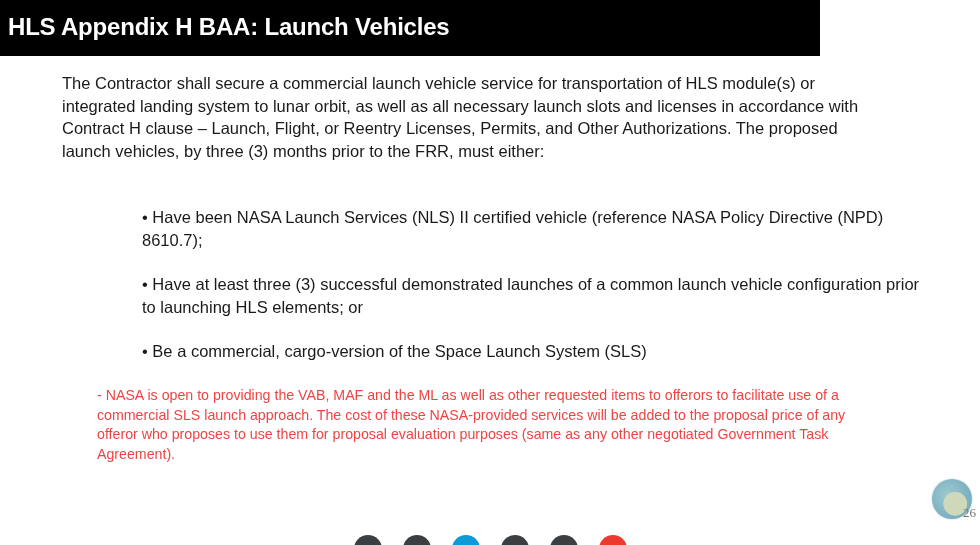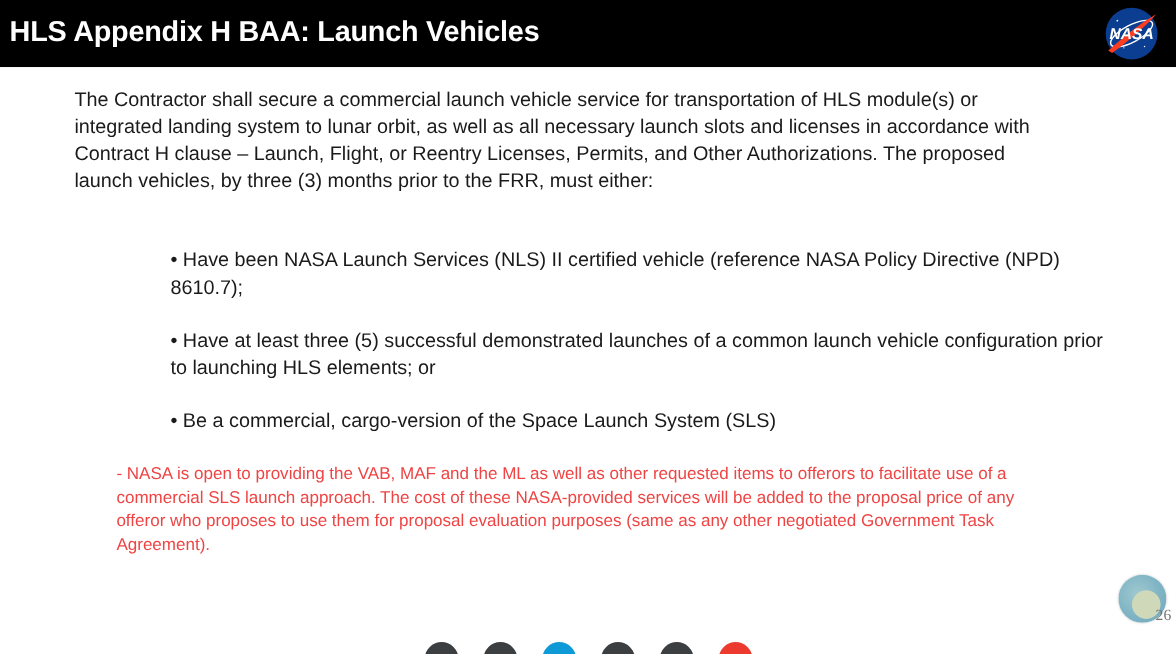--- a/index.html
+++ b/index.html
@@ -15,21 +15,21 @@
     width: 980px;
     height: 545px;
     background: #ffffff;
     overflow: hidden;
   }
 
   
   #header {
     position: absolute;
     left: 0; top: 0;
-    width: 980px; height: 56px;
+    width: 820px; height: 56px;
     background: #000000;
   }
   #slide-title {
     position: absolute;
     left: 8px; top: 13px;
     font-size: 24px;
     font-weight: bold;
     color: #ffffff;
     letter-spacing: -0.2px;
     white-space: nowrap;
@@ -147,31 +147,20 @@
   }
 </style>
 </head>
 <body>
 
 <div id="screen">
 
   <div id="header">
     <div id="slide-title">HLS Appendix H BAA: Launch Vehicles</div>
 
-    <div id="nasa-logo">
-      <svg viewBox="0 0 100 100" width="54" height="54" aria-hidden="true">
-        <circle cx="50" cy="50" r="40" fill="#0b3d91"></circle>
-        <ellipse cx="50" cy="50" rx="36" ry="13" fill="none" stroke="#ffffff" stroke-width="2.2" transform="rotate(-28 50 50)"></ellipse>
-        <path d="M14 76 C34 58, 62 34, 88 20 C76 34, 50 58, 20 80 Z" fill="#fc3d21"></path>
-        <text x="50" y="58" font-family="Liberation Sans, sans-serif" font-size="24" font-weight="bold" font-style="italic" fill="#ffffff" text-anchor="middle">NASA</text>
-        <circle cx="28" cy="30" r="1.3" fill="#ffffff"></circle>
-        <circle cx="70" cy="70" r="1.1" fill="#ffffff"></circle>
-        <circle cx="38" cy="72" r="1" fill="#ffffff"></circle>
-      </svg>
-    </div>
   </div>
 
   <div id="left-toolbar">
 
     <div class="tool-btn">
       <svg viewBox="0 0 24 24" width="15" height="15" fill="none" stroke="#555" stroke-width="1.8" stroke-linecap="round" stroke-linejoin="round">
         <path d="M4 20 L6 14 L16 4 L20 8 L10 18 Z"></path>
         <path d="M15 5 L19 9"></path>
       </svg>
     </div>
@@ -201,21 +190,21 @@
       </svg>
     </div>
   </div>
 
   <div id="slide-body">
 
     <div class="intro-para">The Contractor shall secure a commercial launch vehicle service for transportation of HLS module(s) or integrated landing system to lunar orbit, as well as all necessary launch slots and licenses in accordance with Contract H clause – Launch, Flight, or Reentry Licenses, Permits, and Other Authorizations. The proposed launch vehicles, by three (3) months prior to the FRR, must either:</div>
 
     <div class="bullets">
       <div class="bullet">• Have been NASA Launch Services (NLS) II certified vehicle (reference NASA Policy Directive (NPD) 8610.7);</div>
-      <div class="bullet">• Have at least three (5) successful demonstrated launches of a common launch vehicle configuration prior to launching HLS elements; or</div>
+      <div class="bullet">• Have at least three (3) successful demonstrated launches of a common launch vehicle configuration prior to launching HLS elements; or</div>
       <div class="bullet">• Be a commercial, cargo-version of the Space Launch System (SLS)</div>
     </div>
 
     <div class="notes">
       <p>- NASA is open to providing the VAB, MAF and the ML as well as other requested items to offerors to facilitate use of a commercial SLS launch approach. The cost of these NASA-provided services will be added to the proposal price of any offeror who proposes to use them for proposal evaluation purposes (same as any other negotiated Government Task Agreement).</p>
     </div>
 
   </div>
 
   <div id="avatar-wrap">

